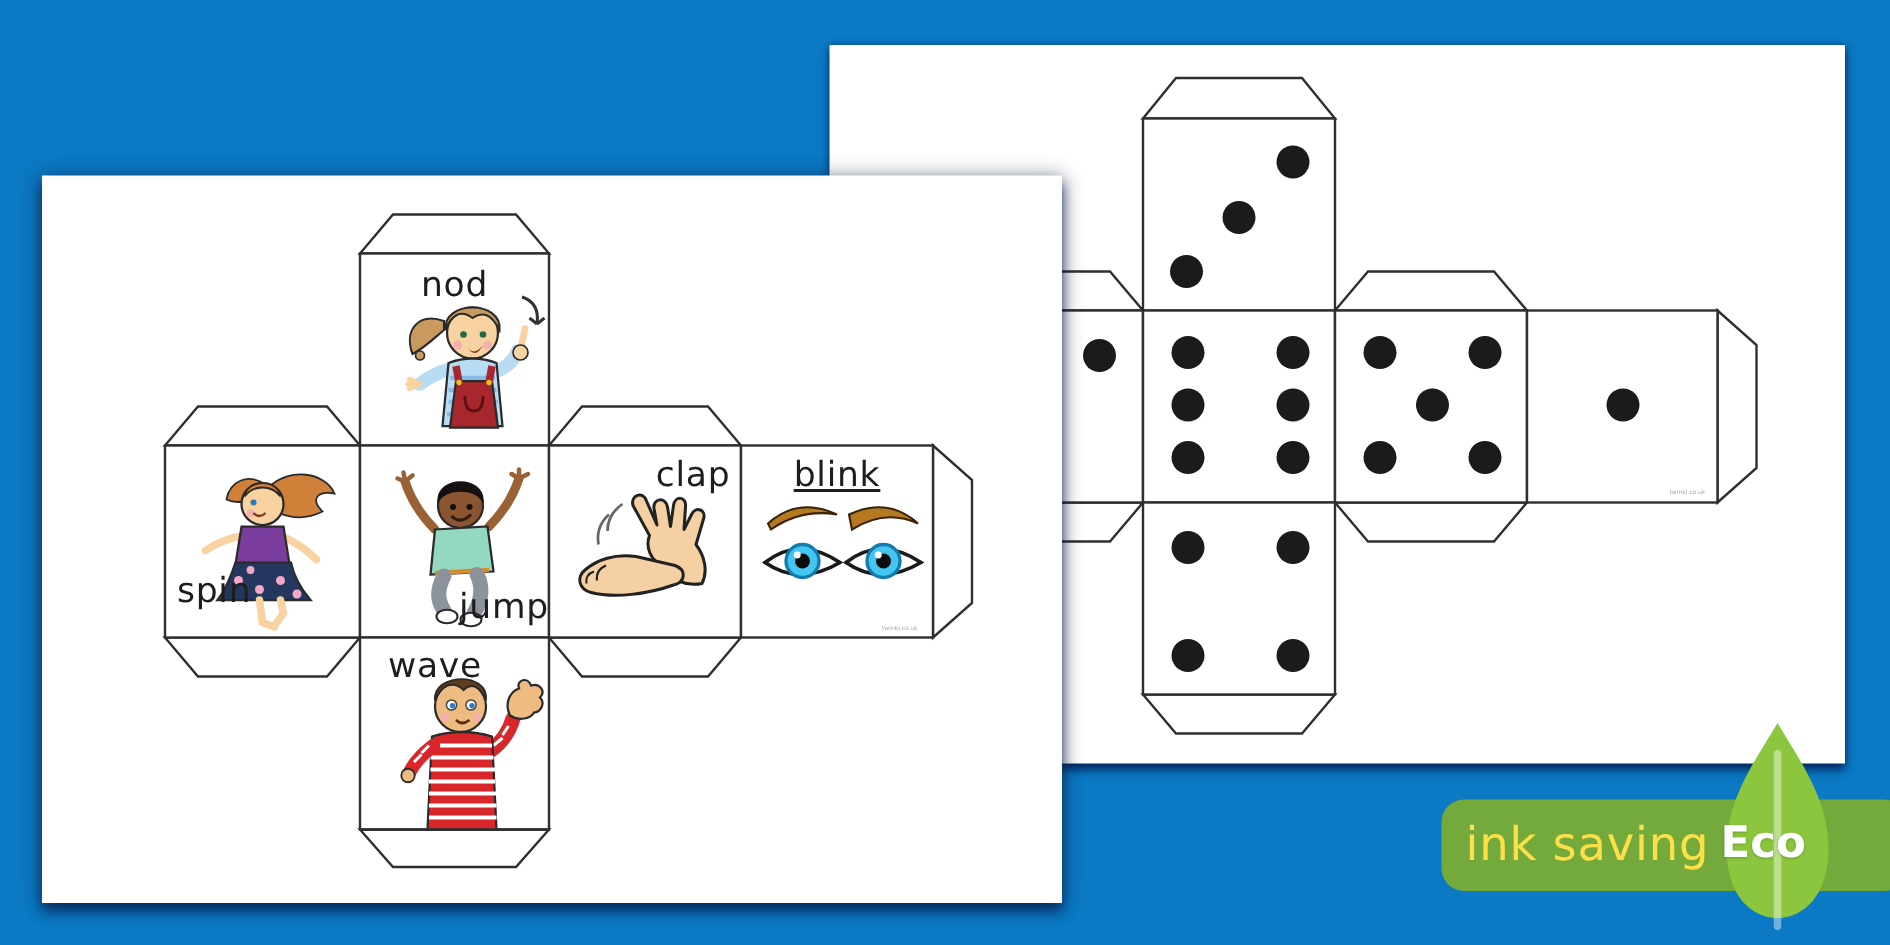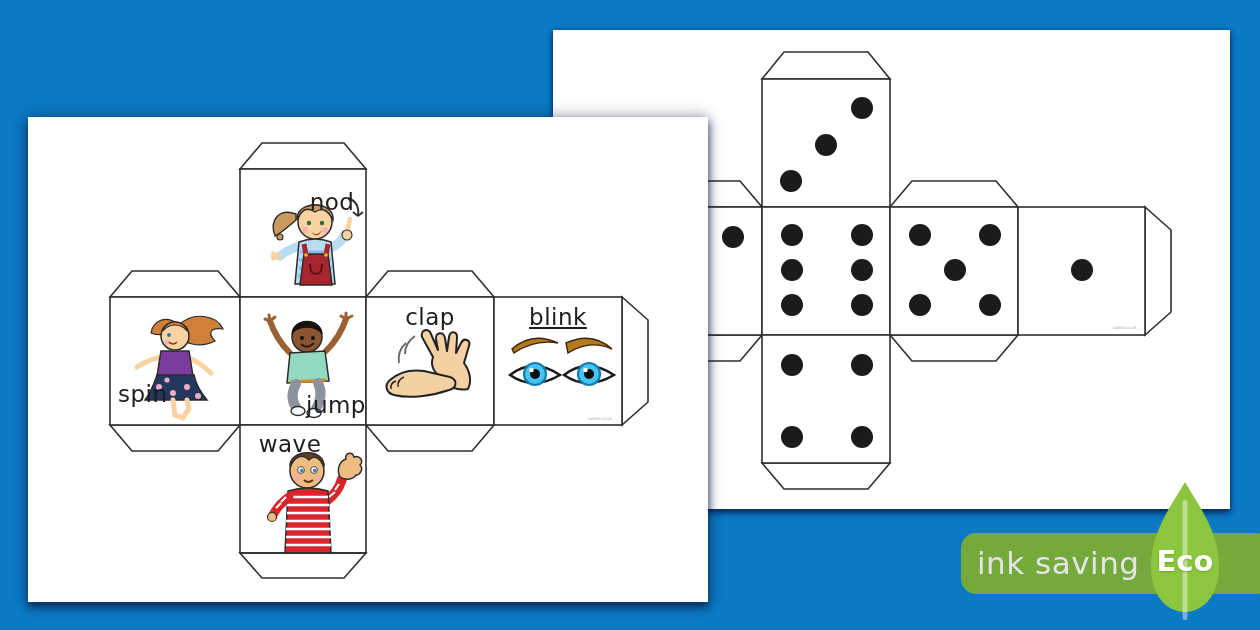--- a/index.html
+++ b/index.html
@@ -24,26 +24,26 @@
   }
   .centered{text-align:center;}
   .wm{position:absolute;font-size:4px;color:#a9a9a9;line-height:4px;letter-spacing:0;}
   
   #badge-band{
     position:absolute;left:961px;top:533px;width:310px;height:61px;z-index:5;
     background:#74a93c;border-radius:15px;
   }
   #badge-label{
     position:absolute;left:977px;top:533px;height:61px;line-height:61px;z-index:6;
-    font-size:31px;color:#e5e5e5;letter-spacing:.5px;
+    font-size:31px;color:#fde047;letter-spacing:.5px;
   }
   #leaf-wrap{position:absolute;left:1147px;top:480px;width:76px;height:140px;z-index:7;}
   #eco-label{
     position:absolute;left:1147px;top:544px;width:76px;z-index:8;
-    font-size:29px;font-weight:bold;color:#fff;text-align:center;
+    font-size:29px;font-weight:bold;color:#fff;
     text-shadow:0 1px 2px rgba(60,110,20,.45);
   }
   svg{overflow:visible;}
 </style>
 </head>
 <body>
 
 <div style="position:absolute;inset:0;">
 
   <div id="page-right" class="page">
@@ -227,24 +227,24 @@
         <path d="M28,52 q20,-6 40,0 l3,62 h-46 Z" fill="#d8262b" stroke="#2b2b2b" stroke-width="1.5"></path>
         <path d="M28,58 h40 M27,66 h42 M27,74 h43 M26,82 h44 M26,90 h45 M26,98 h45 M26,106 h45" stroke="#fff" stroke-width="2.6"></path>
         <path d="M29,58 Q18,66 13,76" stroke="#d8262b" stroke-width="9" fill="none" stroke-linecap="round"></path>
         <path d="M21,63 l5,-5 M16,69 l5,-5" stroke="#fff" stroke-width="2"></path>
         <circle cx="12" cy="78" r="4.5" fill="#eebc80" stroke="#2b2b2b" stroke-width="1.2"></circle>
       </g>
 
       <path d="M212,436 L338,436" stroke="#2f2f2f" stroke-width="1.6" fill="none"></path>
     </svg>
 
-    <span class="facelabel centered" style="left:212px;top:72px;width:126px;margin-left:29px;">nod</span>
+    <span class="facelabel centered" style="left:212px;top:60px;width:126px;">nod</span>
     <span class="facelabel" style="left:90px;top:264px;">spin</span>
     <span class="facelabel" style="left:278px;top:275px;">jump</span>
-    <span class="facelabel centered" style="left:338px;top:187px;width:128px;">clap</span>
+    <span class="facelabel centered" style="left:338px;top:187px;width:128px;padding-left:32px;">clap</span>
     <span class="facelabel centered" style="left:466px;top:187px;width:128px;text-decoration:underline;">blink</span>
     <span class="facelabel centered" style="left:212px;top:314px;width:100px;">wave</span>
 
     <span class="wm" style="left:560px;top:300px;">twinkl.co.uk</span>
   </div>
 
   <div id="badge-band"></div>
   <span id="badge-label">ink saving</span>
   <div id="leaf-wrap">
     <svg width="76" height="140" viewBox="0 0 76 140">

